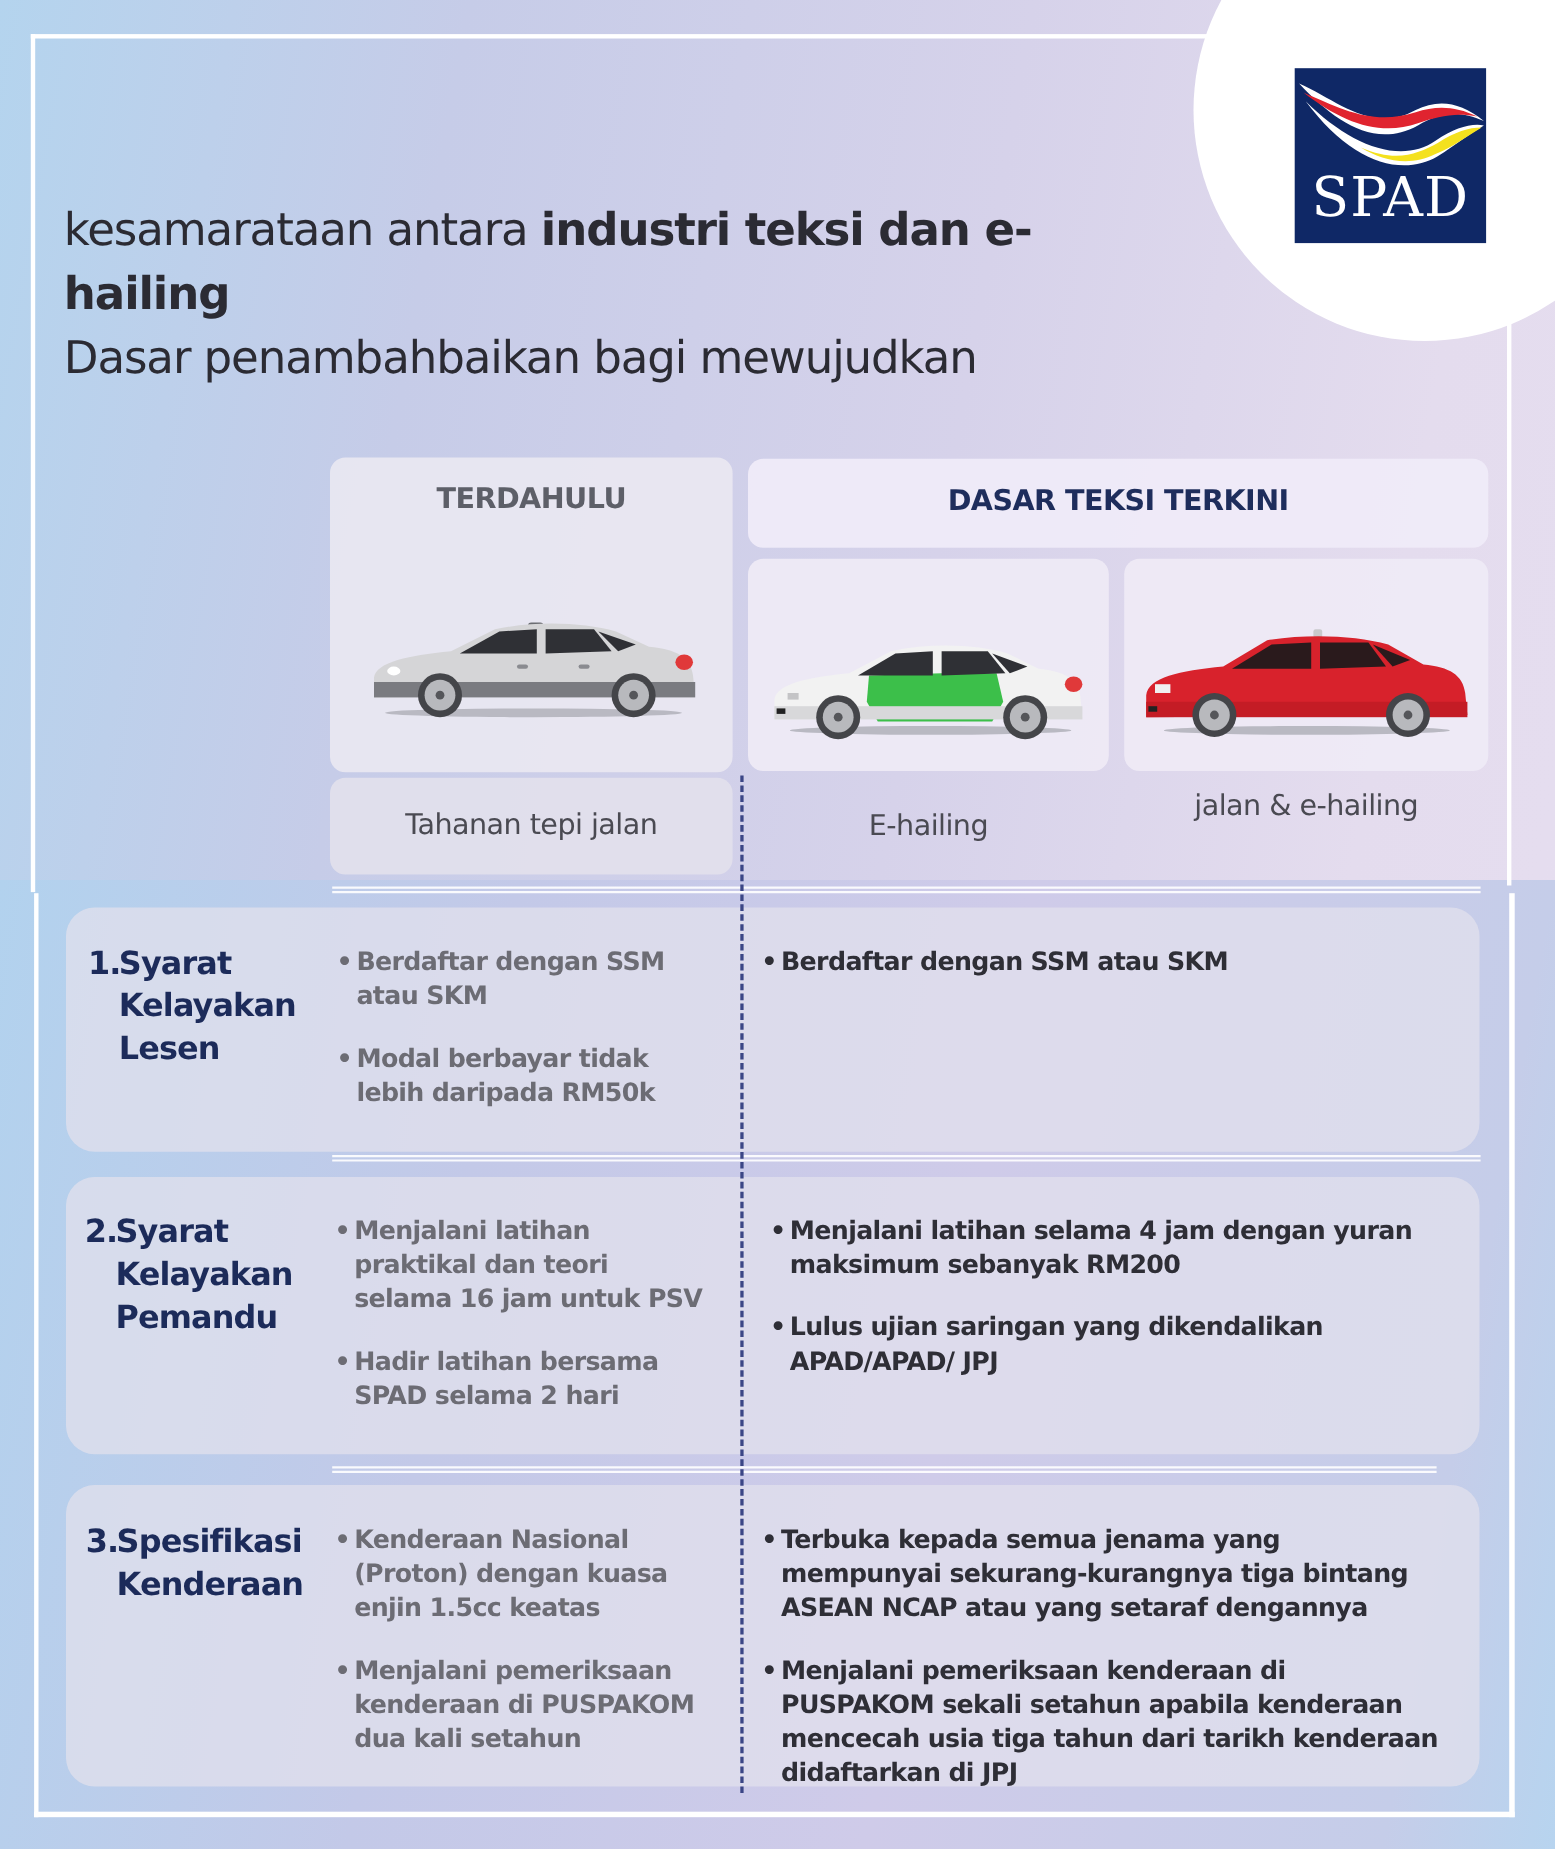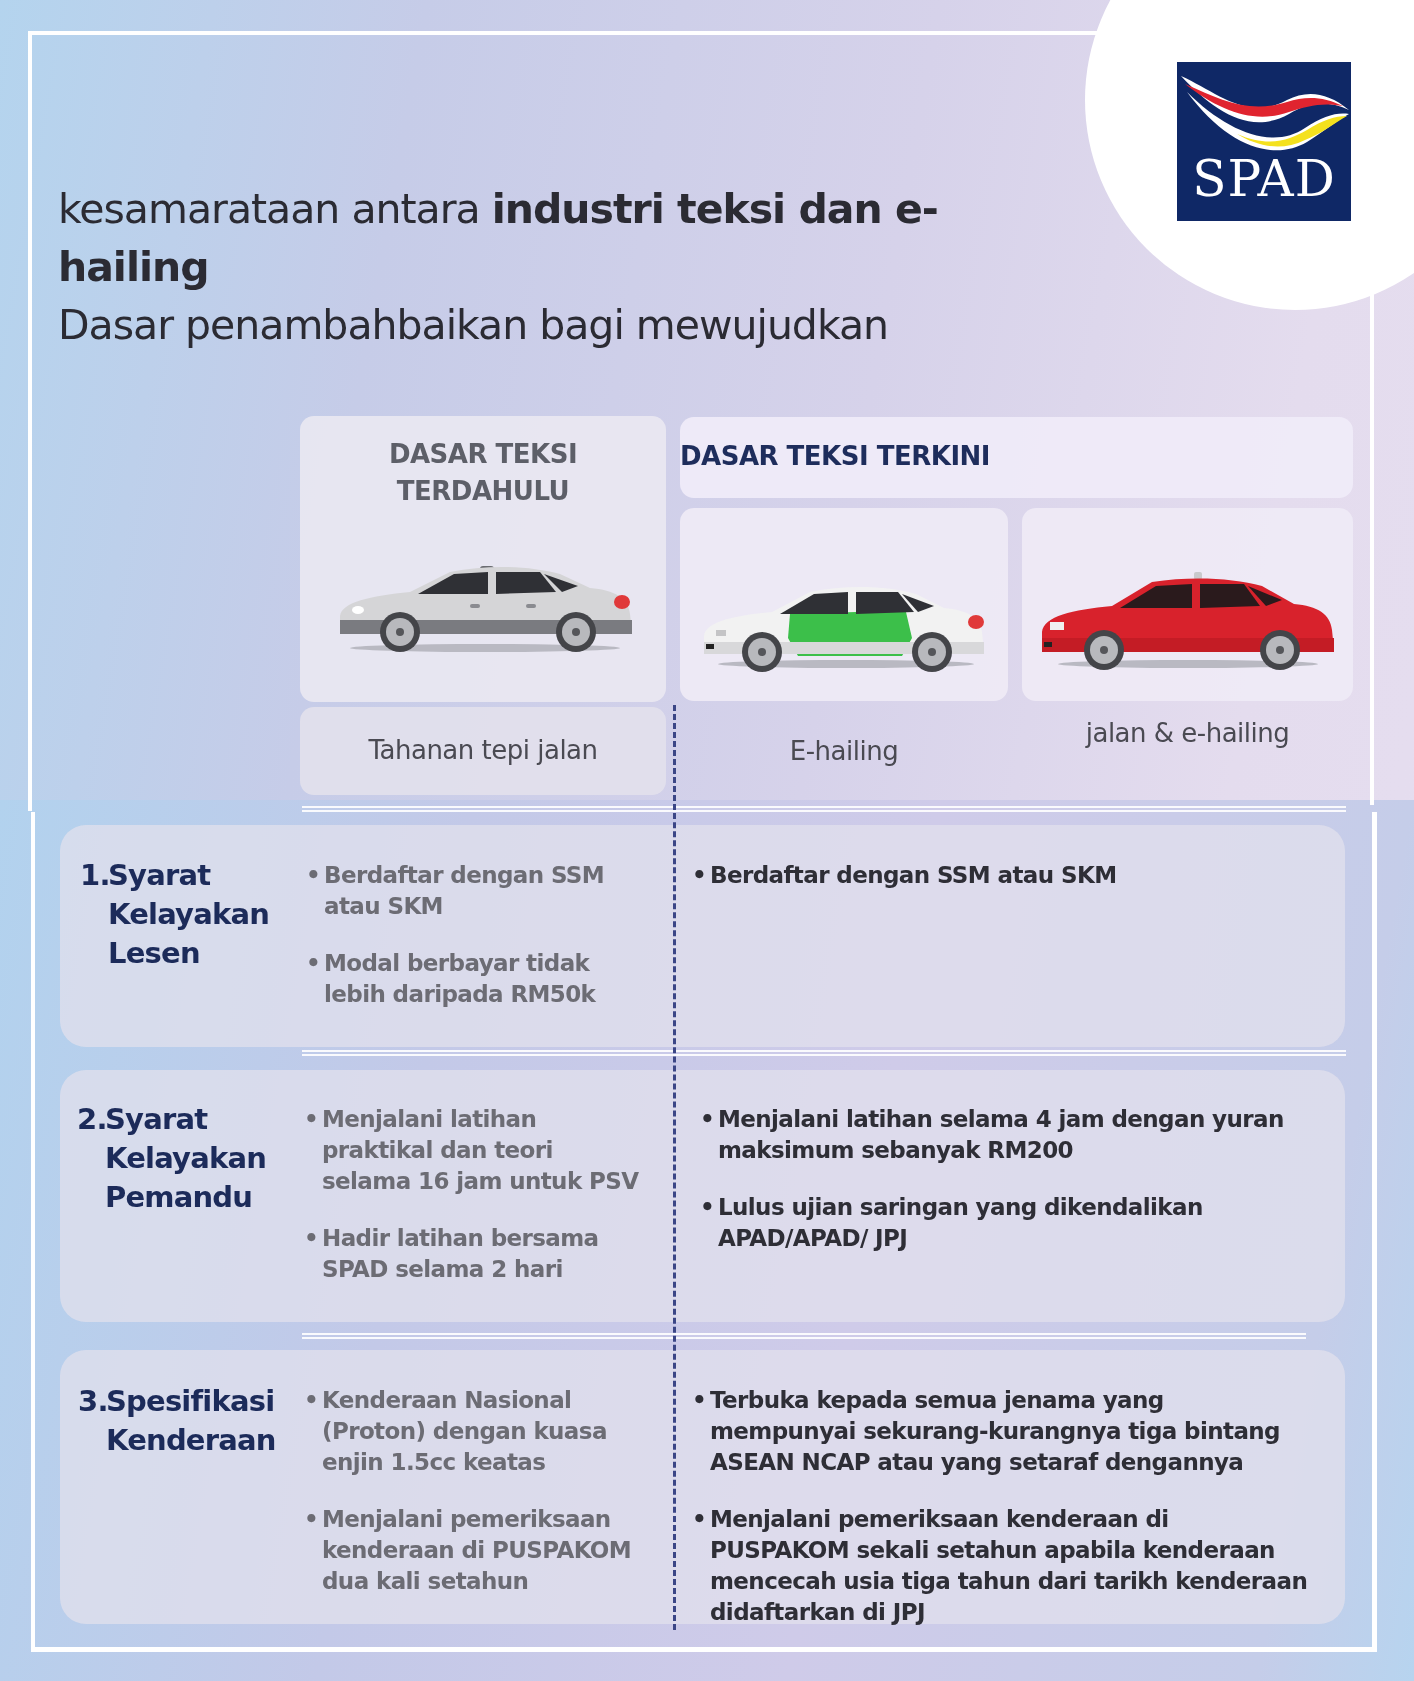--- a/index.html
+++ b/index.html
@@ -54,21 +54,21 @@
   }
   .old-label {
     left:300px; top:707px; width:366px; height:88px;
     background: rgba(228,226,236,0.85);
   }
   .new-head {
     left:680px; top:417px; width:673px; height:81px;
     background: rgba(240,236,248,0.92);
   }
   .new-head-title {
-    position:absolute; left:0; top:24px; width:100%; 
+    position:absolute; left:0; top:24px; width:100%; text-align:center;
     color:#1e2d5c; font-size:26px; font-weight:bold; letter-spacing:-0.5px;
   }
   .new-car1 { left:680px; top:508px; width:328px; height:193px; background: rgba(238,234,246,0.95); }
   .new-car2 { left:1022px; top:508px; width:331px; height:193px; background: rgba(238,234,246,0.95); }
 
   .label-text {
     position:absolute; left:0; width:100%; text-align:center; color:#4a4a52; font-size:26px; line-height:35px; letter-spacing:-0.5px;
   }
   .car-wrap { position:absolute; }
 
@@ -123,21 +123,20 @@
   <div class="logo-text">SPAD</div>
 </div>
 
 <div class="title">
   <div><span>kesamarataan antara </span><b>industri teksi dan e-hailing</b></div>
   <div>Dasar penambahbaikan bagi mewujudkan</div>
 </div>
 
 <div class="card old-head">
   <div class="old-head-title">
-    <div>DASAR TEKSI</div>
     <div>TERDAHULU</div>
   </div>
   <svg class="car-wrap" style="left:30px;top:142px" width="310" height="100" viewBox="0 0 310 100">
     <ellipse cx="155" cy="90" rx="135" ry="4" fill="#b9b9c2"></ellipse>
     <rect x="150" y="8" width="14" height="8" rx="3" fill="#6b6d72"></rect>
     <path d="M10 58 C12 44, 40 38, 80 34 L120 14 C160 6, 200 8, 230 16 L260 30 C285 32, 298 40, 300 56 L302 74 L10 76 Z" fill="#d5d5d7"></path>
     <path d="M88 36 L124 16 L158 14 L158 36 Z" fill="#2f3035"></path>
     <path d="M166 14 L210 14 L226 34 L166 36 Z" fill="#2f3035"></path>
     <path d="M214 16 L248 28 L232 34 Z" fill="#2f3035"></path>
     <rect x="10" y="62" width="292" height="14" fill="#7a7b80"></rect>

